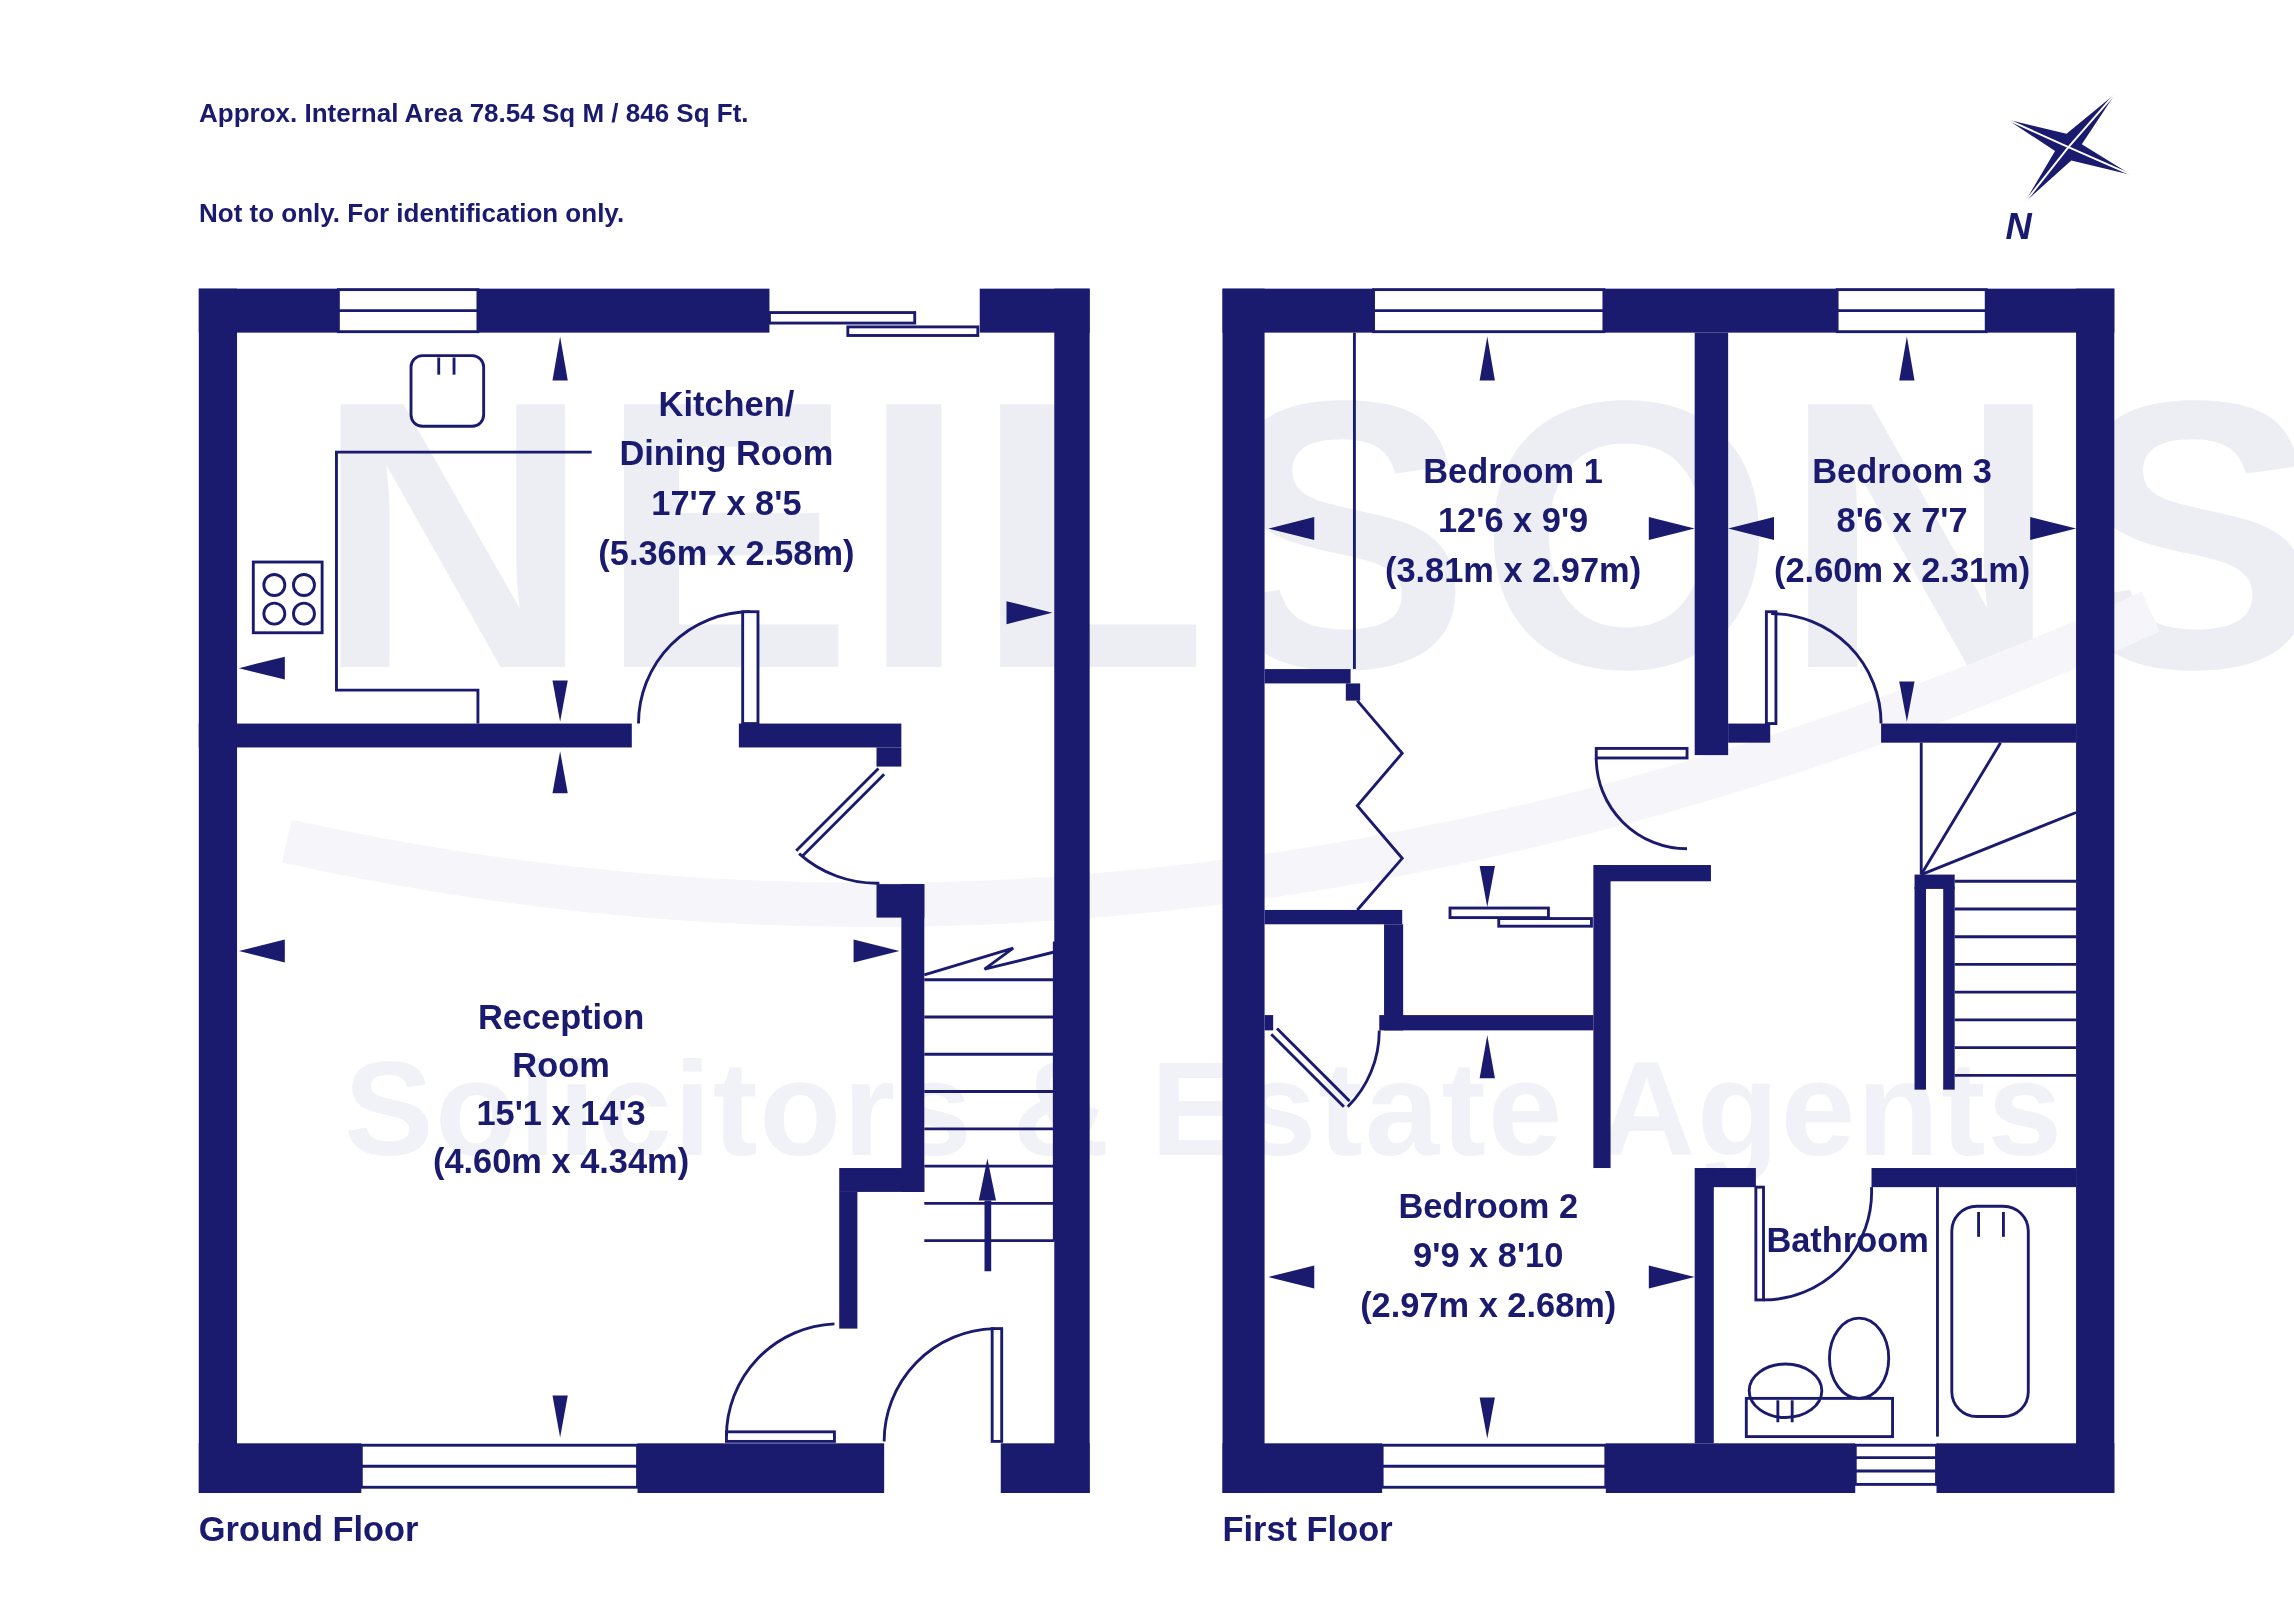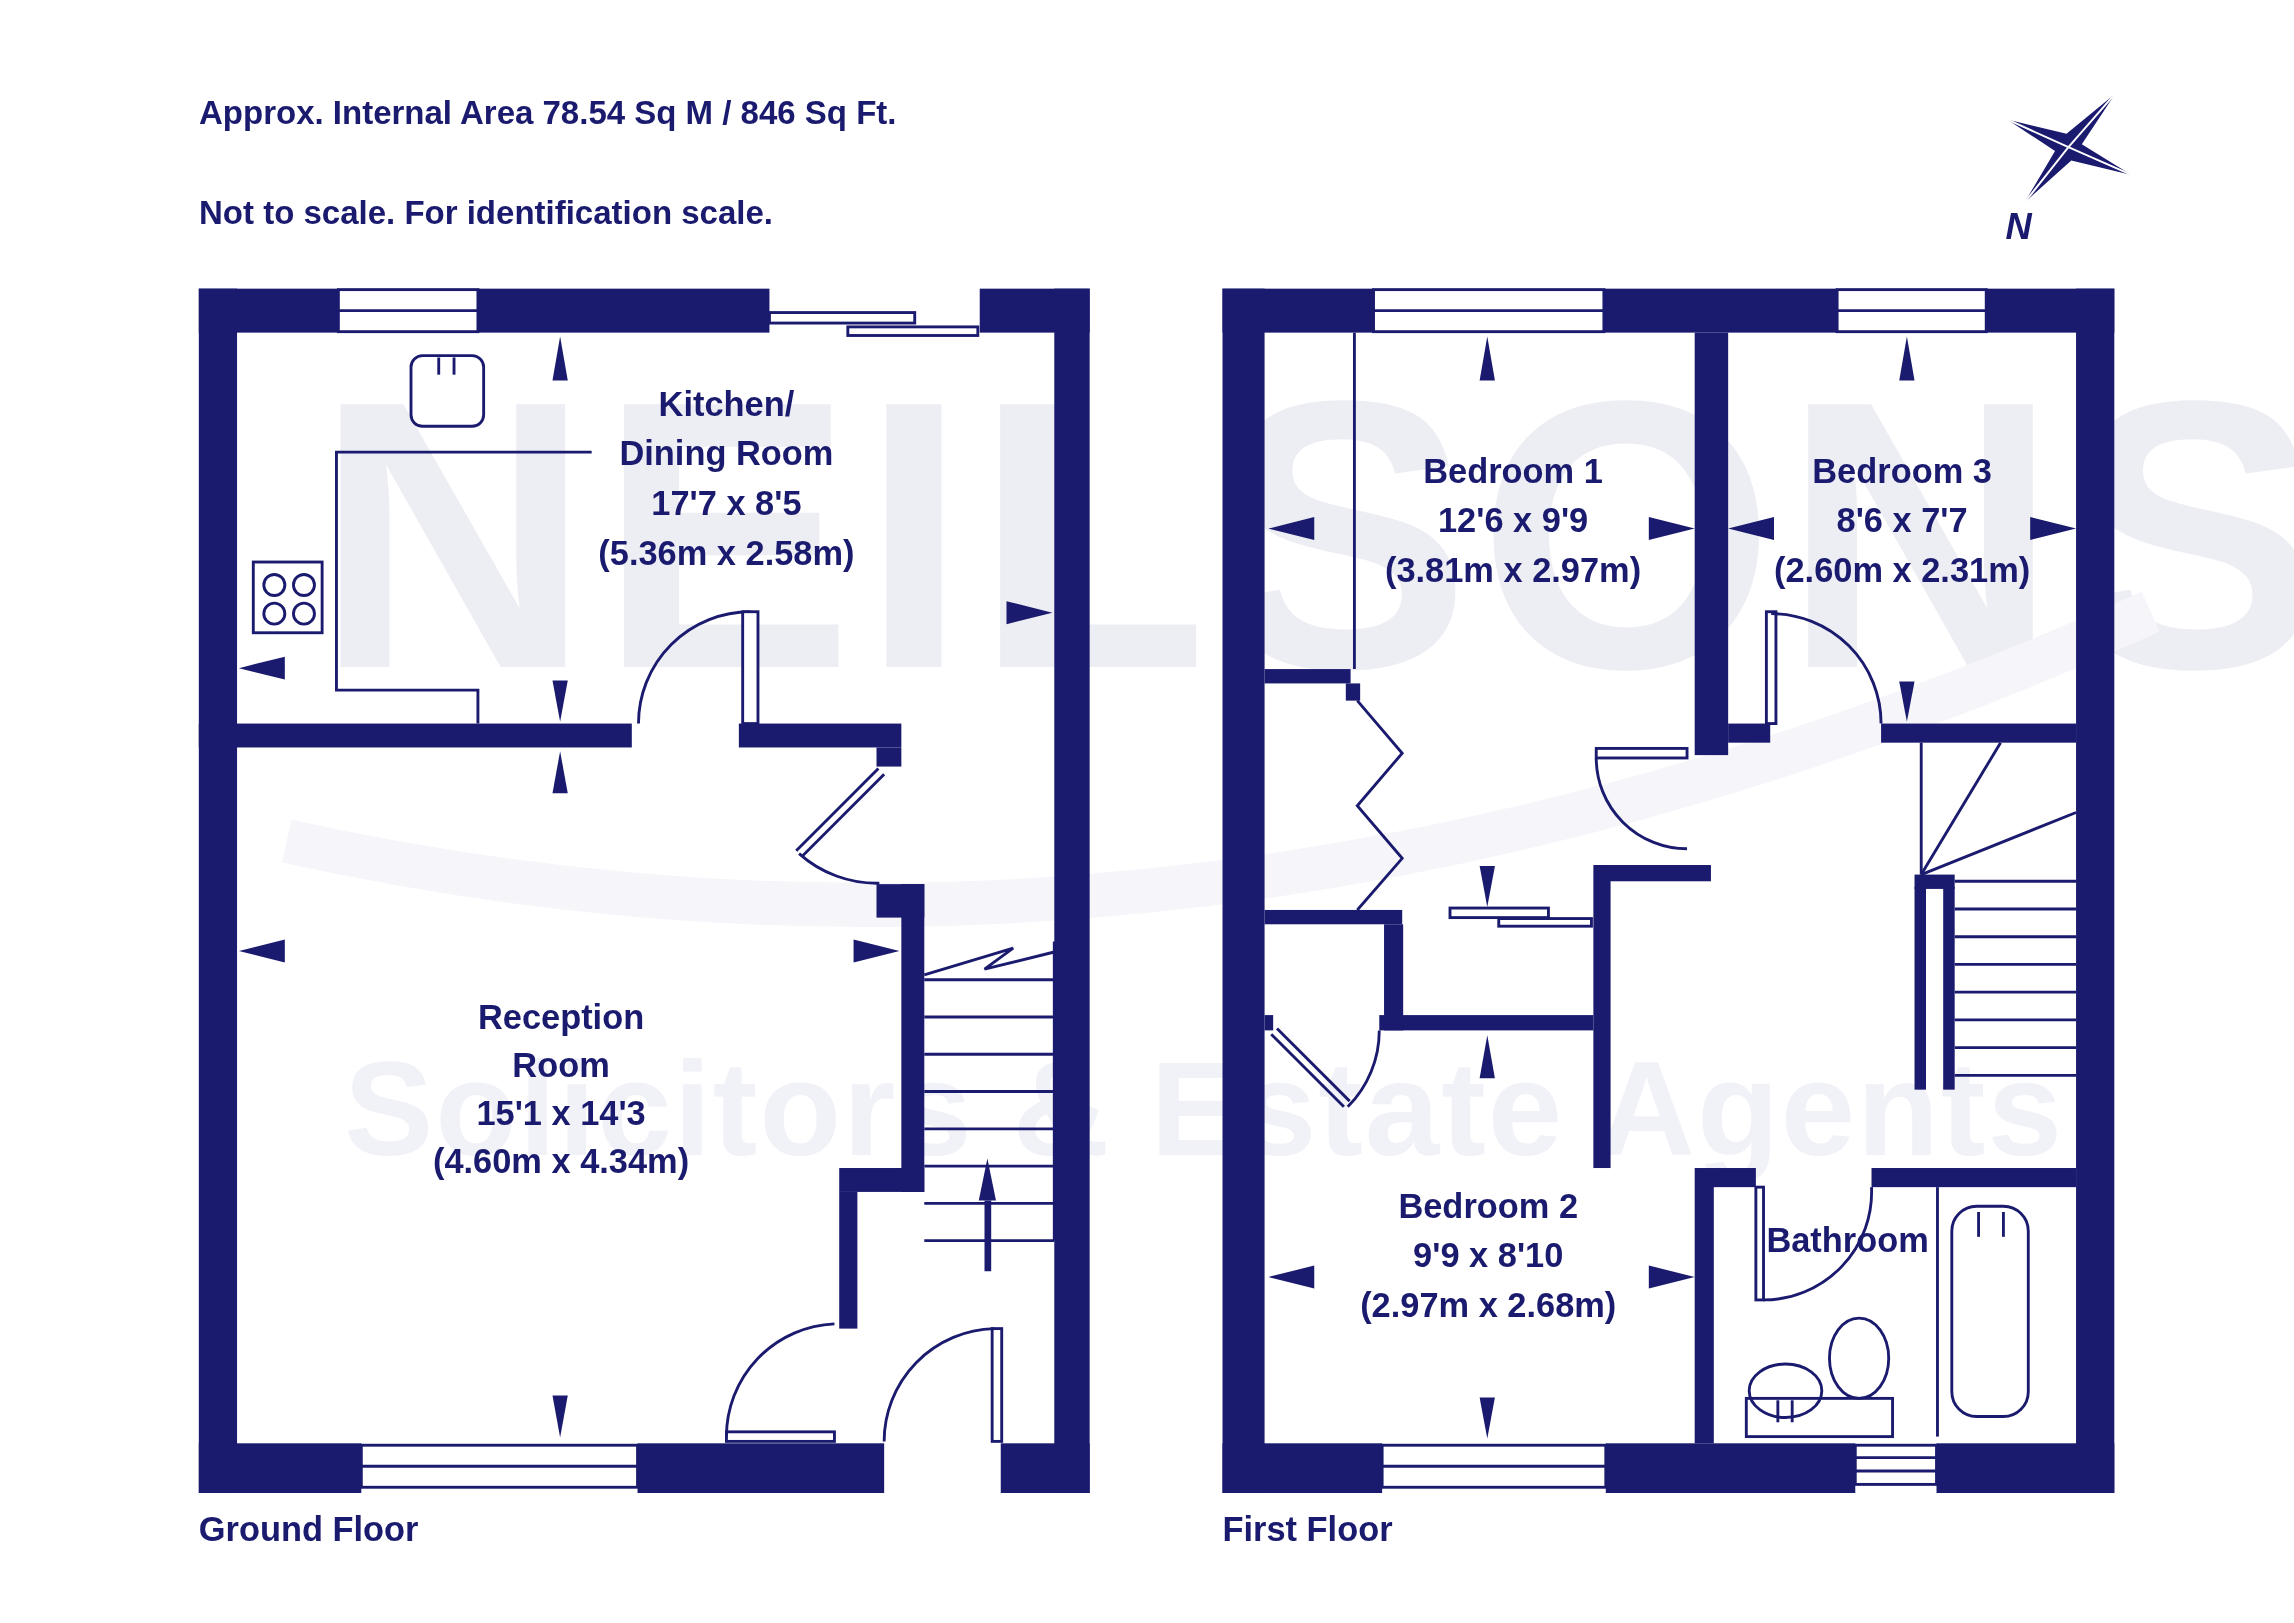--- a/index.html
+++ b/index.html
@@ -1,18 +1,18 @@
 <!DOCTYPE html>
 <html><head>
 <meta charset="utf-8">
 <style>
   html,body{margin:0;padding:0;background:#ffffff;}
   #stage{position:relative;width:2294px;height:1623px;background:#ffffff;overflow:hidden;
          font-family:"Liberation Sans",sans-serif;color:#1a1a6e;}
-  .hdr{position:absolute;left:199px;top:88px;line-height:50px;font-size:33px;font-weight:600;
+  .hdr{position:absolute;left:199px;top:88px;line-height:50px;font-size:26px;font-weight:600;
        letter-spacing:0px;white-space:pre;}
   .wm1{position:absolute;left:315px;top:315px;width:1874px;font-size:382px;font-weight:700;
        color:#ededf4;letter-spacing:7.6px;user-select:none;}
   .wm2{position:absolute;left:344px;top:1032px;width:1854px;font-size:134px;font-weight:700;
        color:#f1f1f8;letter-spacing:1.9px;user-select:none;}
   svg{position:absolute;left:0;top:0;}
   .wall{fill:#1a1a6e;stroke:none;}
   .ln{stroke:#1a1a6e;stroke-width:3;fill:none;}
   .leaf{fill:#ffffff;stroke:#1a1a6e;stroke-width:3;}
   .tri{fill:#1a1a6e;stroke:none;}
@@ -25,21 +25,21 @@
 </style>
 </head>
 <body>
 
 <div id="stage">
 
   <div class="wm1">NEILSONS</div>
   <div class="wm2">Solicitors &amp; Estate Agents</div>
 
   <div class="hdr"><span>Approx. Internal Area 78.54 Sq M / 846 Sq Ft.</span><br>
-<span>Not to scale. For identification scale.</span><br>
+<span>Not to only. For identification only.</span><br>
 <span>© www.planography.co.uk 2022</span></div>
 
   <svg width="2294" height="1623" viewBox="0 0 2400 1698">
 
     <path class="swoosh" d="M300,880 Q1250,1090 2250,640"></path>
 
     <g>
 
       <rect class="wall" x="208" y="302" width="40" height="1260"></rect>
       <rect class="wall" x="208" y="302" width="146" height="46"></rect>

